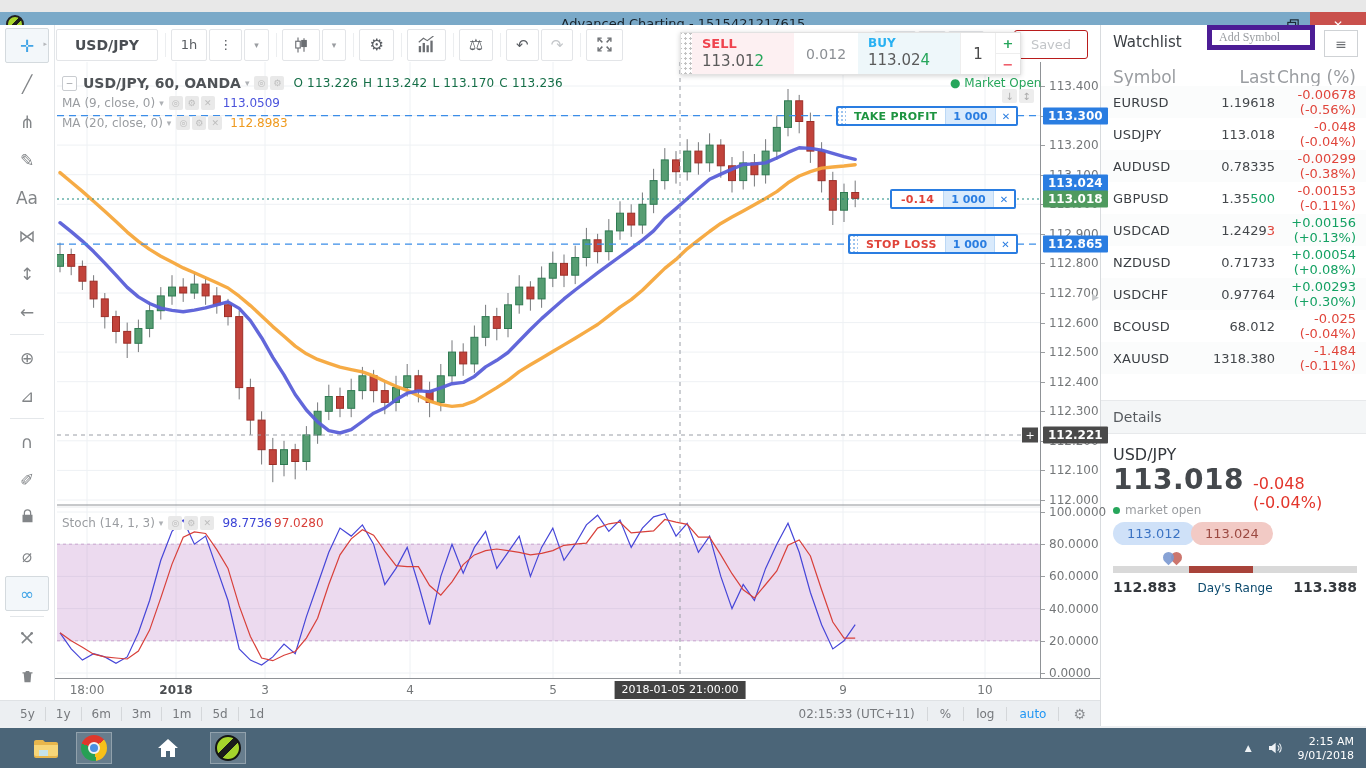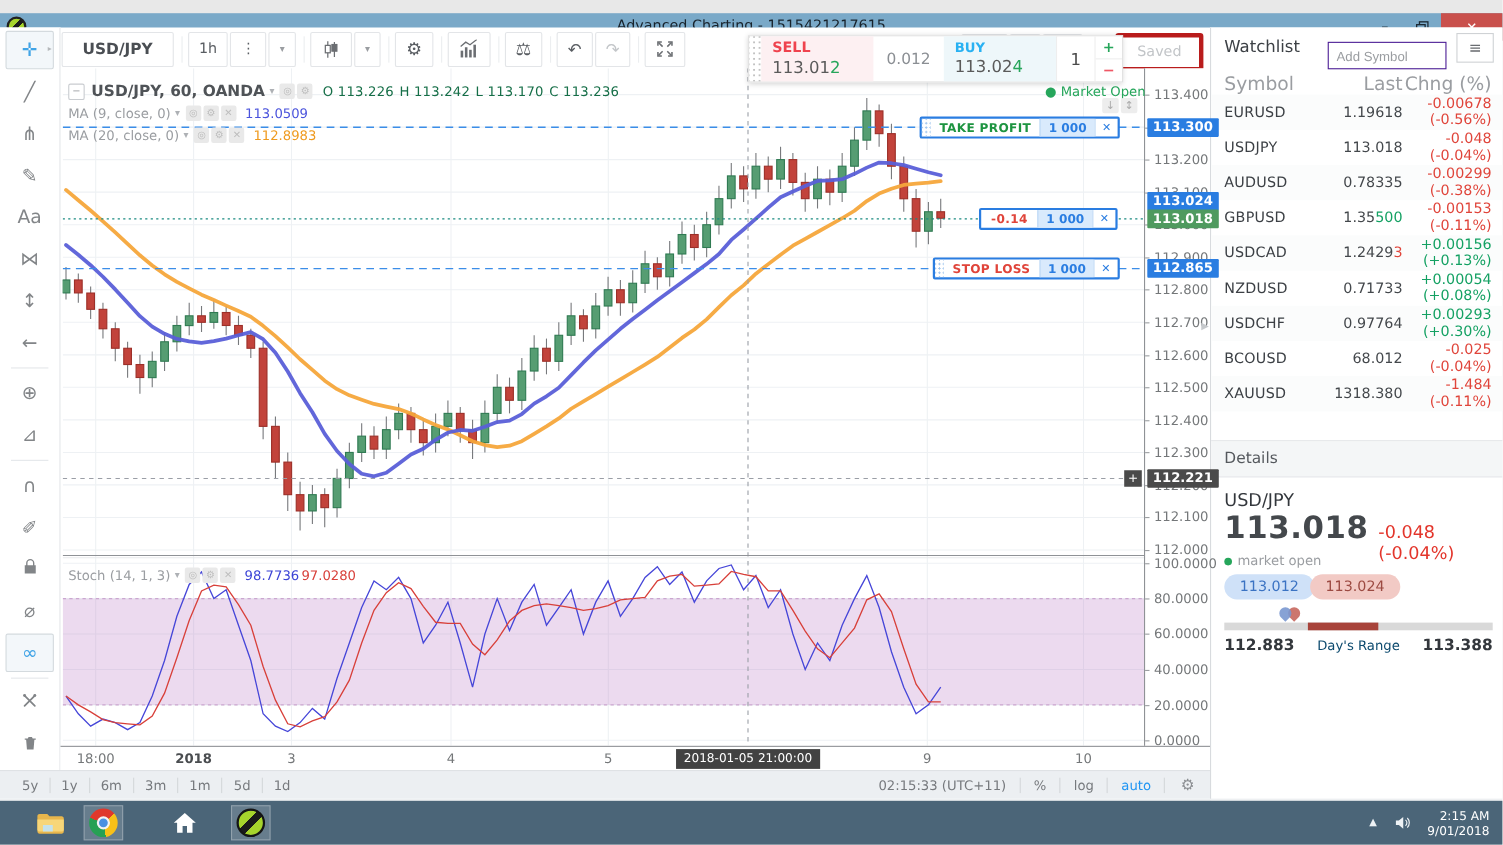--- a/index.html
+++ b/index.html
@@ -38,21 +38,21 @@
   .tw-label-sell{font-size:13px;font-weight:bold;color:#ef434e;}
   .tw-label-buy{font-size:12px;font-weight:bold;color:#29b1f2;}
   .tw-price{font-size:15px;color:#5a5a5a;margin-top:1px;}
   .tw-price b{color:#26a65b;font-weight:normal;}
   .tw-spread{display:flex;align-items:center;justify-content:center;font-size:14px;color:#8b8f94;min-width:52px;padding:0 6px;}
   .tw-qty{display:flex;align-items:center;justify-content:center;min-width:34px;font-size:15px;color:#4a4a4a;border-left:1px solid #eee;}
   .tw-steps{display:flex;flex-direction:column;border-left:1px solid #eee;}
   .tw-step{flex:1;width:24px;display:flex;align-items:center;justify-content:center;font-size:13px;font-weight:bold;}
   .tw-plus{color:#26a65b;border-bottom:1px solid #eee;}
   .tw-minus{color:#ef5765;}
-  .saved-btn{position:absolute;left:1014px;top:30px;width:72px;height:27px;border:4px solid #b91c1c;border-radius:3px;background:#fff;color:#c2c5c8;font-size:13px;display:flex;align-items:center;justify-content:center;}
+  .saved-btn{position:absolute;left:1014px;top:30px;width:72px;height:27px;border:1px solid #b91c1c;border-radius:3px;background:#fff;color:#c2c5c8;font-size:13px;display:flex;align-items:center;justify-content:center;}
   .market-open{position:absolute;left:950px;top:76px;font-size:12px;color:#26a65b;z-index:5;}
   .dl-btn{position:absolute;top:89px;width:15px;height:14px;background:#ededed;color:#ababab;font-size:10px;display:flex;align-items:center;justify-content:center;border-radius:2px;z-index:5;}
   
   .legend{position:absolute;left:62px;top:73px;z-index:6;}
   .lg-row{display:flex;align-items:center;height:20px;font-size:12px;color:#9a9da1;white-space:nowrap;}
   .lg-title{font-size:14px;font-weight:bold;color:#4f5357;}
   .lg-collapse{width:13px;height:13px;border:1px solid #c9ccd0;border-radius:2px;color:#9a9da1;font-size:9px;display:inline-flex;align-items:center;justify-content:center;margin-right:6px;background:#fff;}
   .caret{color:#aeb1b5;font-size:9px;margin:0 4px;}
   .mini{display:inline-flex;width:14px;height:14px;background:#e9e9e9;color:#bdbdbd;font-size:9px;align-items:center;justify-content:center;border-radius:2px;margin:0 1px;}
   .ohlc{color:#156e47;margin-left:8px;letter-spacing:.2px;}
@@ -88,21 +88,21 @@
   .bottom-bar{position:absolute;left:0;top:700px;width:1100px;height:26px;background:#eceff2;border-top:1px solid #dfe2e5;display:flex;align-items:center;font-size:12px;color:#76797d;box-sizing:border-box;z-index:5;}
   .range-btn{padding:0 10px;}
   .bb-sep{width:1px;height:14px;background:#d4d7da;}
   .bb-right{margin-left:auto;display:flex;align-items:center;}
   .bb-item{padding:0 12px;}
   .bb-auto{color:#2196f3;}
   .bb-gear{font-size:14px;color:#8c8f93;padding:0 14px;}
   
   .panel{position:absolute;left:1100px;top:25px;width:266px;height:703px;background:#fff;border-left:1px solid #d8dbde;box-sizing:border-box;}
   .wl-header{position:absolute;left:12px;top:8px;font-size:15px;color:#3c4045;}
-  .wl-add{position:absolute;left:106px;top:13px;width:108px;height:25px;border:1px solid #4c1d95;font-size:12px;color:#3c4045;padding:0 7px;box-sizing:border-box;font-family:Liberation Sans, sans-serif;}
+  .wl-add{position:absolute;left:106px;top:0;width:108px;height:25px;border:5px solid #4c1d95;font-size:12px;color:#3c4045;padding:0 7px;box-sizing:border-box;font-family:Liberation Serif, serif;}
   .wl-add::placeholder{color:#9a9da1;}
   .wl-menu{position:absolute;right:8px;top:5px;width:32px;height:25px;border:1px solid #cfd2d5;display:flex;align-items:center;justify-content:center;color:#6a6d71;font-size:14px;background:#fff;}
   .wl-cols{position:absolute;left:0;top:38px;width:100%;display:grid;grid-template-columns:76px 86px 1fr;font-size:17px;color:#9a9da1;padding:4px 10px 4px 12px;box-sizing:border-box;border-bottom:1px solid #f0f1f2;}
   .wl-cols span:nth-child(2){text-align:right;}
   .wl-cols span:nth-child(3){text-align:right;}
   .wl-body{position:absolute;left:0;top:61px;width:100%;}
   .wrow{display:grid;grid-template-columns:76px 86px 1fr;padding:0 10px 0 12px;height:32px;align-items:center;font-size:13px;color:#3c4045;box-sizing:border-box;}
   .wrow:nth-child(odd){background:#fbfcfc;}
   .wsym{letter-spacing:.2px;}
   .wlast{text-align:right;color:#44484c;}

